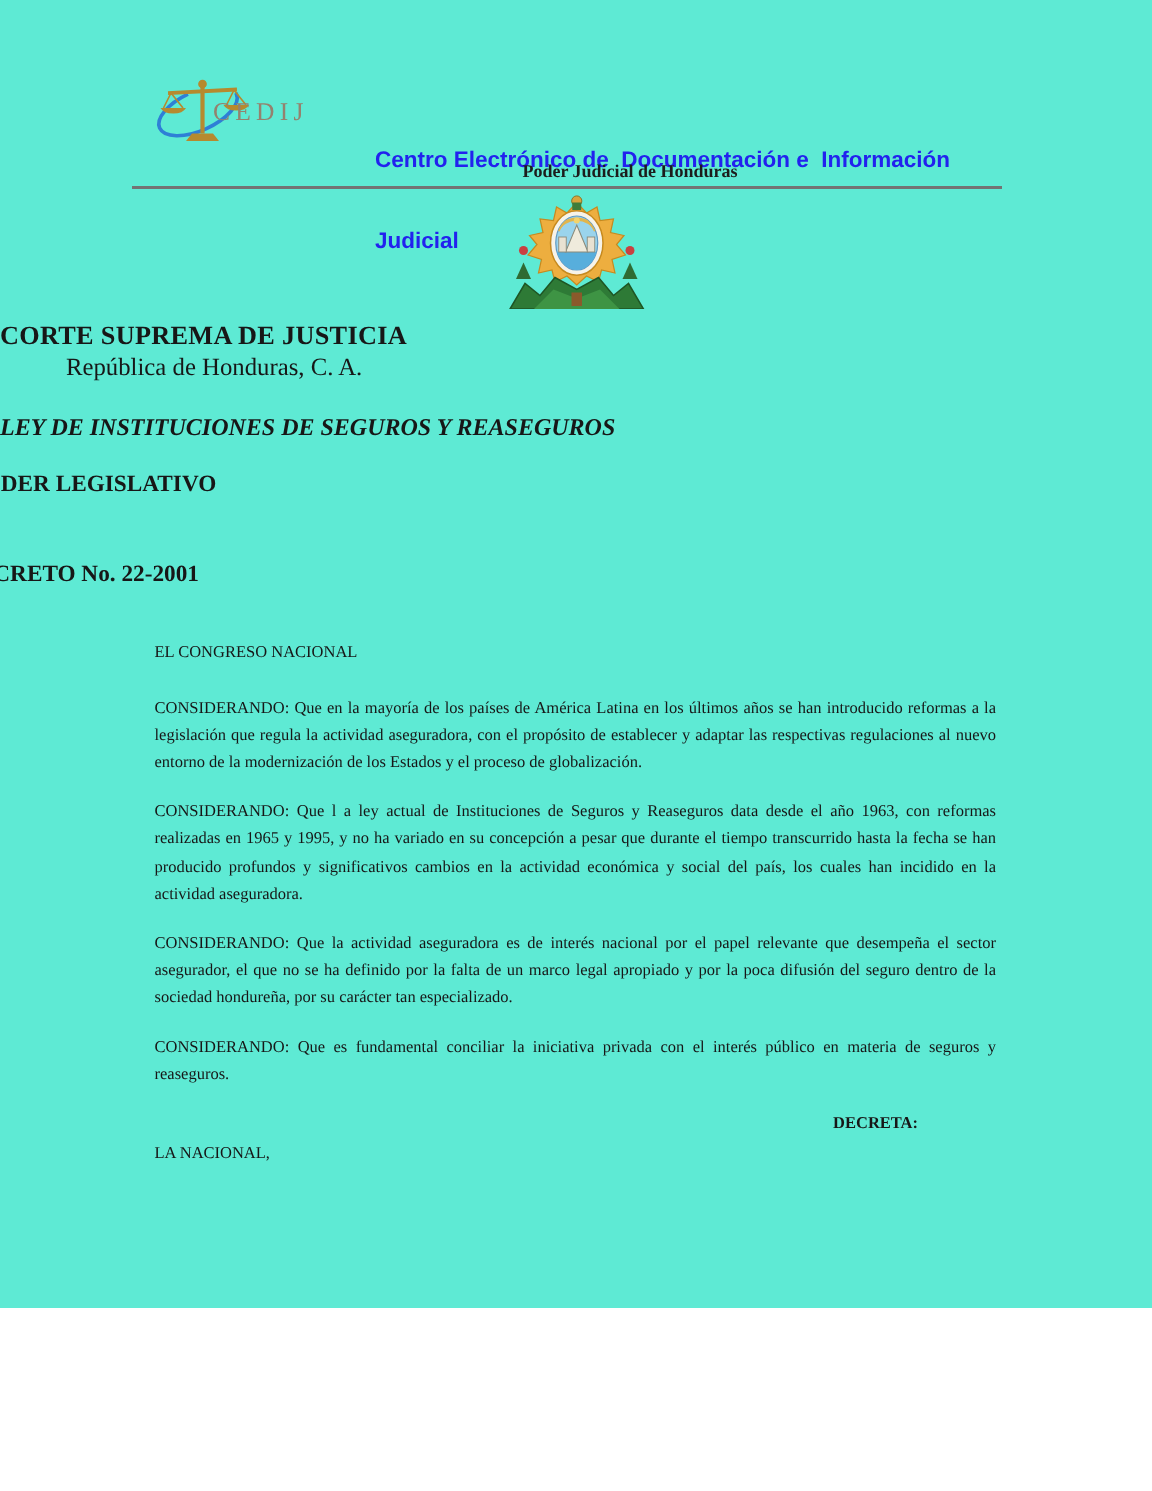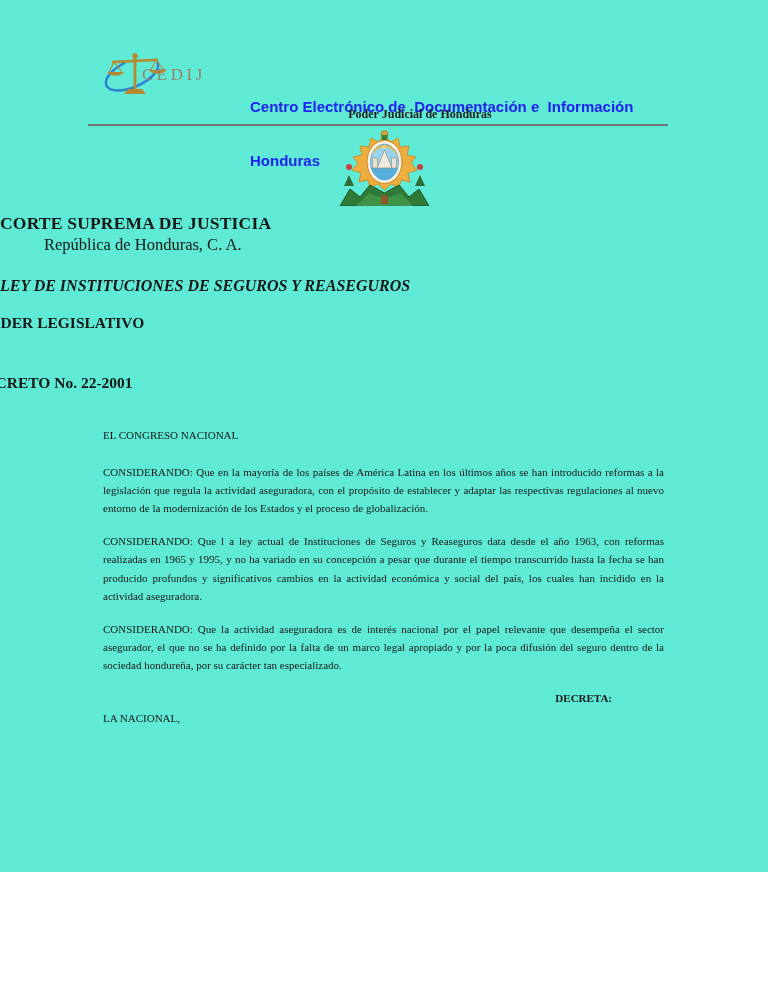--- a/index.html
+++ b/index.html
@@ -72,21 +72,21 @@
         <path d="M51 24 A9 5.5 0 0 0 68 24 Z" stroke="none"></path>
         <path d="M30 43 L44 43 L48 48 L26 48 Z" stroke="none"></path>
       </g>
 
       <text x="44" y="34" font-family="Liberation Serif, serif" font-size="17" letter-spacing="3.5" fill="#94826E">CEDIJ</text>
     </svg>
   </div>
 
   <div class="blue-title" style="color:#2222EE;">
     <div>Centro Electrónico de  Documentación e  Información</div>
-    <div>Honduras</div>
+    <div>Judicial</div>
   </div>
 
   <div class="subtitle">Poder Judicial de Honduras</div>
   <div class="rule"></div>
 
   <div class="coa">
     <svg viewBox="0 0 97 77" width="97" height="77">
       <defs>
         <clipPath id="ovalClip">
             <ellipse cx="48.5" cy="33" rx="14" ry="18"></ellipse>
@@ -125,17 +125,18 @@
   <div class="center-line republic-line">República de Honduras, C. A.</div>
   <div class="center-line law-title">LEY DE INSTITUCIONES DE SEGUROS Y REASEGUROS</div>
   <div class="center-line branch-title">PODER LEGISLATIVO</div>
   <div class="center-line decree-number">DECRETO No. 22-2001</div>
 
   <div class="body-block">
     <p class="congress-line">EL CONGRESO NACIONAL</p>
     <p class="consider-par">CONSIDERANDO: Que en la mayoría de los países de América Latina en los últimos años se han introducido reformas a la legislación que regula la actividad aseguradora, con el propósito de establecer y adaptar las respectivas regulaciones al nuevo entorno de la modernización de los Estados y el proceso de globalización.</p>
     <p class="consider-par">CONSIDERANDO: Que l a ley actual de Instituciones de Seguros y Reaseguros data desde el año 1963, con reformas realizadas en 1965 y 1995, y no ha variado en su concepción a pesar que durante el tiempo transcurrido hasta la fecha se han producido profundos y significativos cambios en la actividad económica y social del país, los cuales han incidido en la actividad aseguradora.</p>
     <p class="consider-par">CONSIDERANDO: Que la actividad aseguradora es de interés nacional por el papel relevante que desempeña el sector asegurador, el que no se ha definido por la falta de un marco legal apropiado y por la poca difusión del seguro dentro de la sociedad hondureña, por su carácter tan especializado.</p>
+    <p class="consider-par">CONSIDERANDO: Que es fundamental conciliar la iniciativa privada con el interés público en materia de seguros y reaseguros.</p>
     <p class="decreta">DECRETA:</p>
     <p class="la-siguiente">LA NACIONAL,</p>
   </div>
 
 </div>
 
 </body></html>

